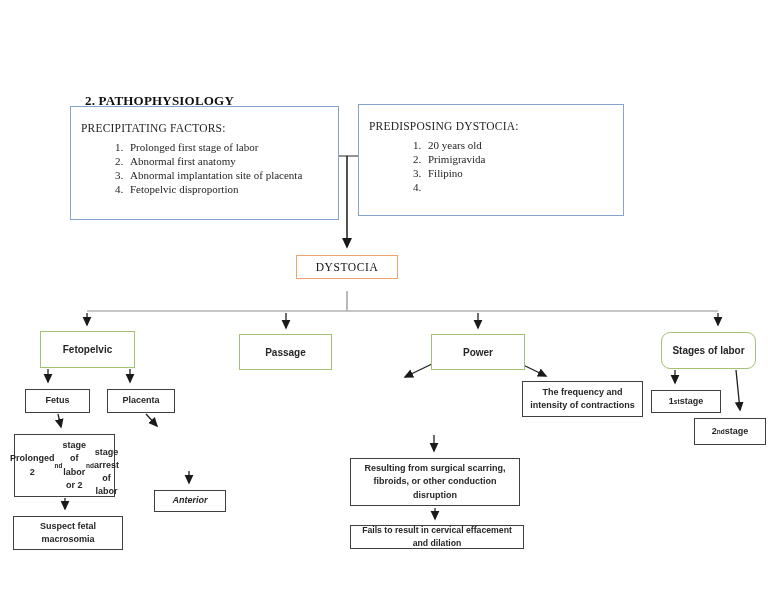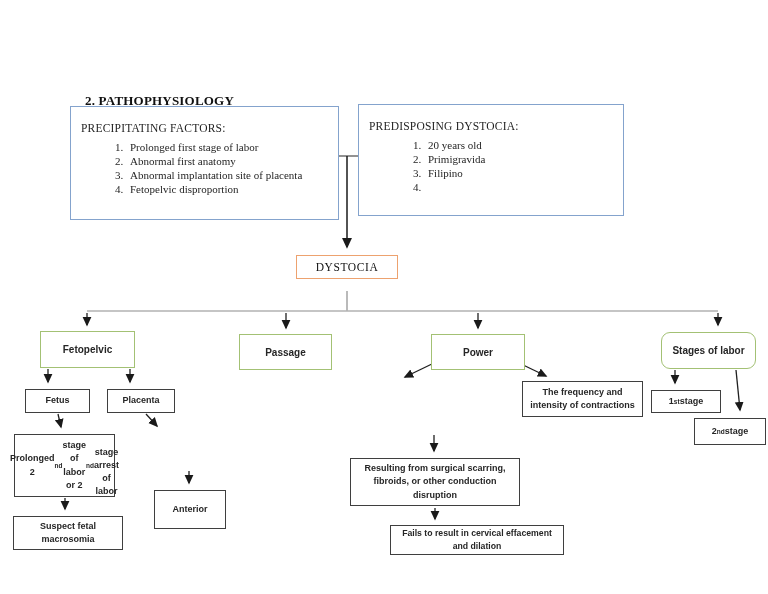--- a/index.html
+++ b/index.html
@@ -42,25 +42,25 @@
   .node{position:absolute;border:1.5px solid var(--node-border,#3f3f3f);background:#fff;
         display:flex;align-items:center;justify-content:center;text-align:center;
         font-size:9px;font-weight:bold;line-height:1.45;color:#262626;
         white-space:pre-line;box-sizing:border-box;padding:1px 2px;}
   .node sup{font-size:6.5px;line-height:0;}
   .node.fetus{left:25px;top:389px;width:65px;height:24px;}
   .node.placenta{left:107px;top:389px;width:68px;height:24px;}
   .node.prolonged{left:14px;top:434px;width:101px;height:63px;}
   .node.suspect{left:13px;top:516px;width:110px;height:34px;}
   .node.abnormal{left:123px;top:433px;width:107px;height:37px;}
-  .node.anterior{left:154px;top:490px;width:72px;height:39px;}
+  .node.anterior{left:154px;top:490px;width:72px;height:22px;font-style:italic;}
   .node.disruption{left:352px;top:384px;width:164px;height:50px;}
   .node.frequency{left:522px;top:381px;width:121px;height:36px;}
   .node.resulting{left:350px;top:458px;width:170px;height:48px;}
-  .node.fails{left:350px;top:525px;width:174px;height:30px;font-size:8.7px;margin-left:40px;}
+  .node.fails{left:350px;top:525px;width:174px;height:24px;font-size:8.7px;}
   .node.stage1{left:651px;top:390px;width:70px;height:23px;}
   .node.stage2{left:694px;top:418px;width:72px;height:27px;}
 </style>
 </head>
 <body>
 
 <div class="page">
 
   <svg class="wires" width="768" height="594" viewBox="0 0 768 594">
     <defs>

